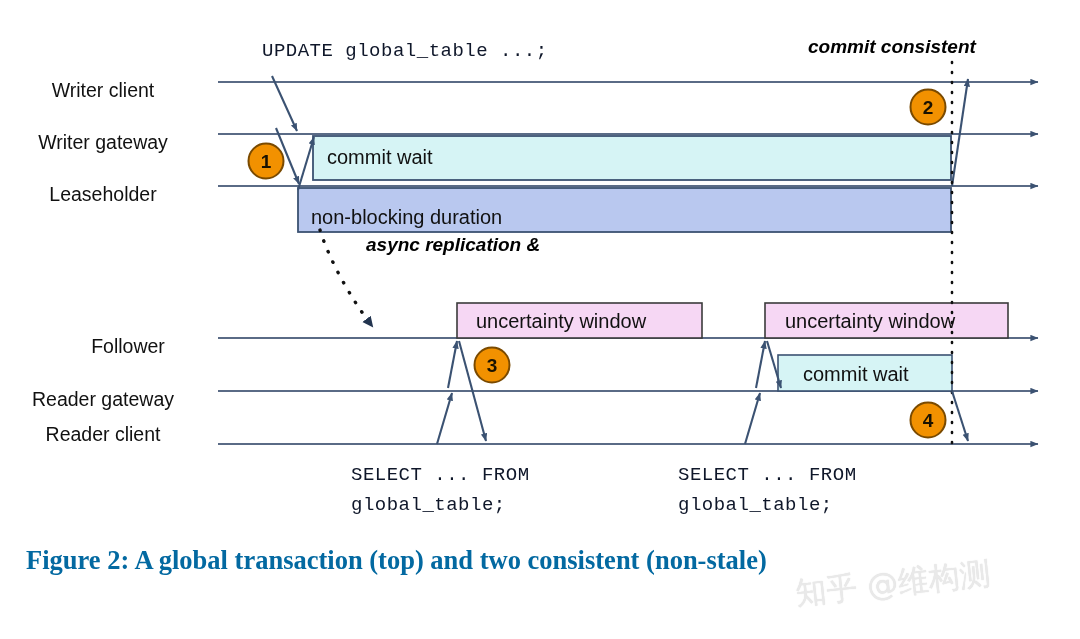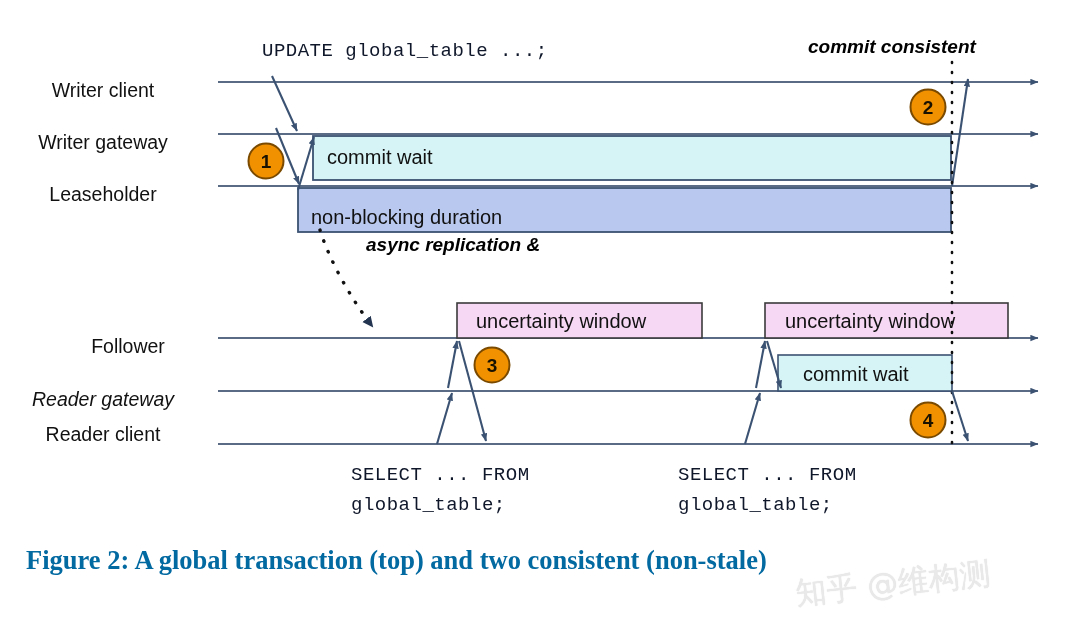--- a/index.html
+++ b/index.html
@@ -91,21 +91,21 @@
       <circle cx="928" cy="107" r="17.5" fill="#f29100" stroke="#7a4a00" stroke-width="2"></circle>
       <circle cx="492" cy="365" r="17.5" fill="#f29100" stroke="#7a4a00" stroke-width="2"></circle>
       <circle cx="928" cy="420" r="17.5" fill="#f29100" stroke="#7a4a00" stroke-width="2"></circle>
     </g>
   </svg>
 
   <div class="lane-label" style="left:0;width:206px;top:82px;">Writer client</div>
   <div class="lane-label" style="left:0;width:206px;top:134px;">Writer gateway</div>
   <div class="lane-label" style="left:0;width:206px;top:186px;">Leaseholder</div>
   <div class="lane-label" style="left:0;width:206px;top:338px;padding-left:25px;">Follower</div>
-  <div class="lane-label" style="left:0;width:206px;top:391px;font-style:italic;">Reader gateway</div>
+  <div class="lane-label" style="left:0;width:206px;top:391px;">Reader gateway</div>
   <div class="lane-label" style="left:0;width:206px;top:426px;">Reader client</div>
 
   <div class="boxlabel" style="left:327px;top:157px;">commit wait</div>
   <div class="boxlabel" style="left:311px;top:209px;margin-top:8px;">non-blocking duration</div>
   <div class="boxlabel" style="left:476px;top:321px;">uncertainty window</div>
   <div class="boxlabel" style="left:785px;top:321px;">uncertainty window</div>
   <div class="boxlabel" style="left:803px;top:374px;">commit wait</div>
 
   <div class="mono" style="left:236px;top:40px;">UPDATE global_table ...;</div>
   <div class="ital" style="left:808px;top:36px;">commit consistent</div>

